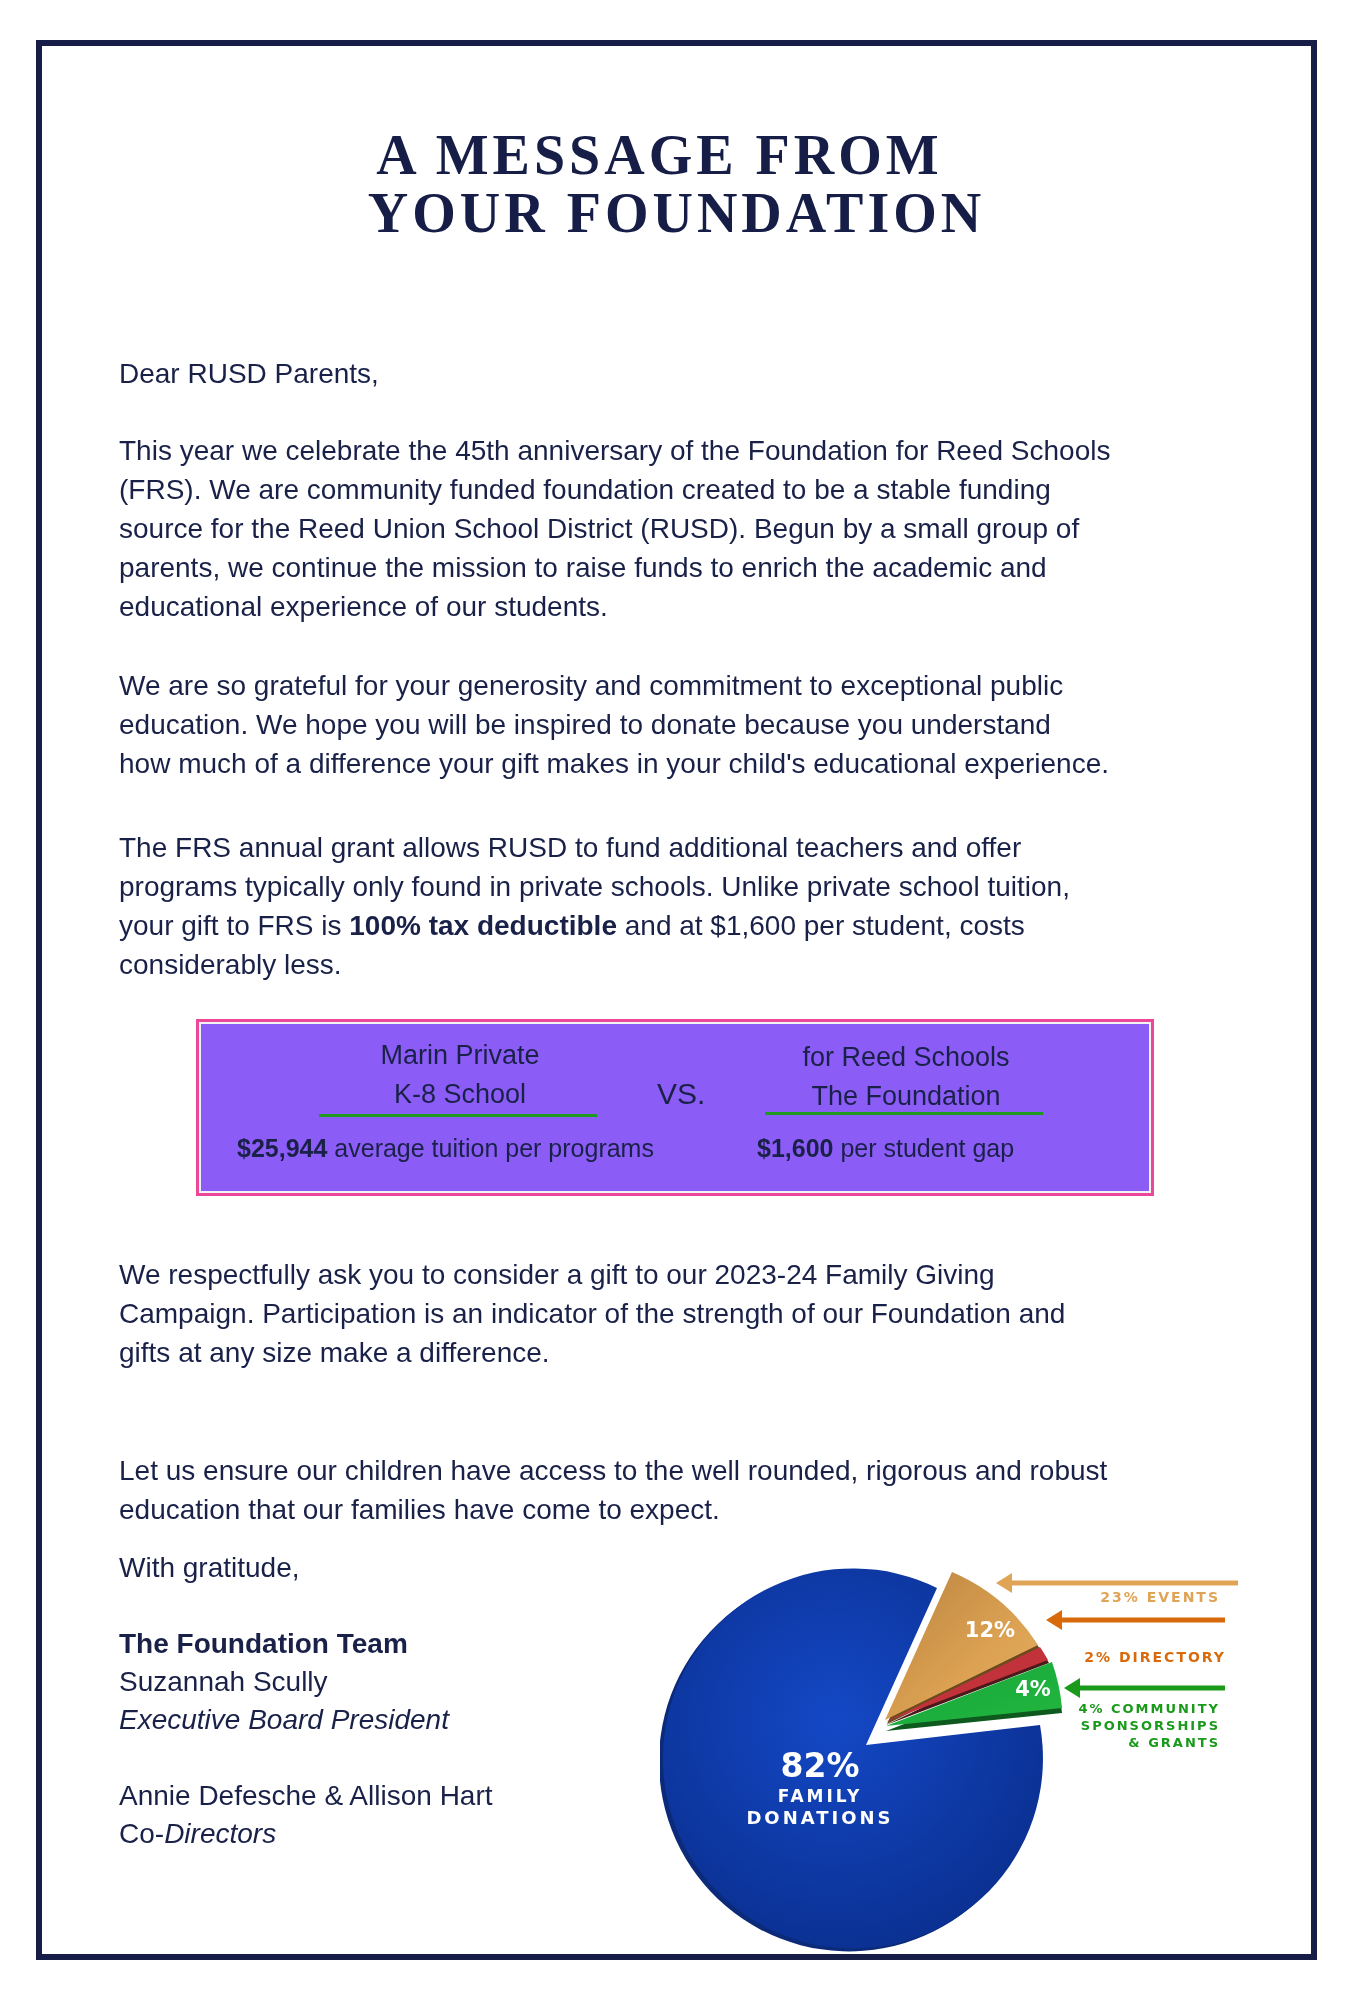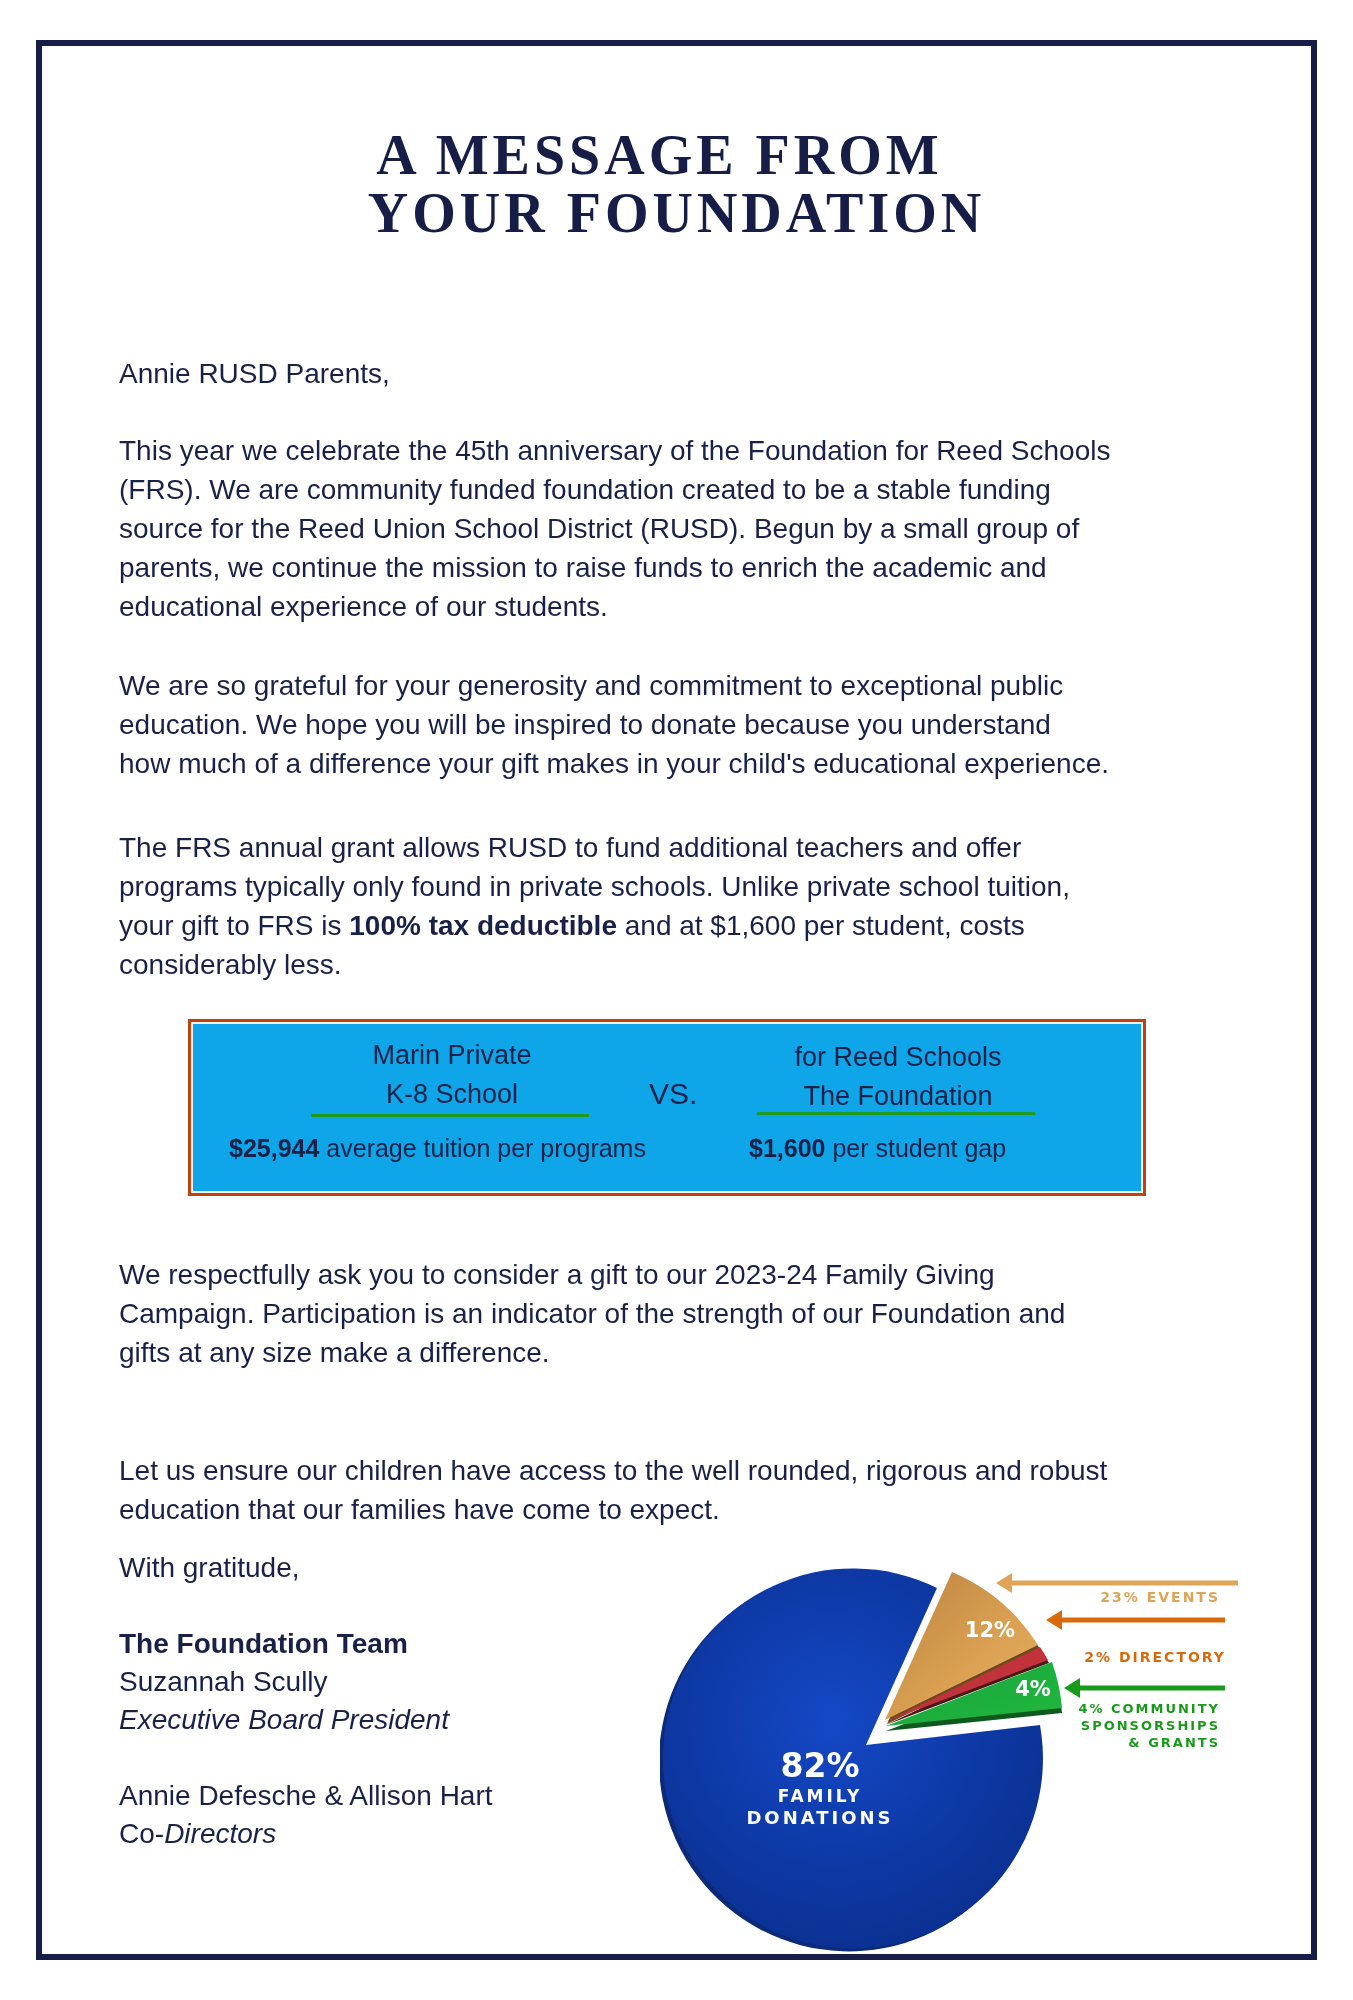--- a/index.html
+++ b/index.html
@@ -20,22 +20,22 @@
   #p2 { top: 666px; }
   #p3 { top: 828px; }
   #p4 { top: 1255px; }
   #p5 { top: 1411px; margin-top: 40px; }
   #closing { top: 1548px; }
   #sig { top: 1625px; font-size: 28px; line-height: 38px; }
   #sig .bold { font-weight: bold; }
   #sig .ital { font-style: italic; }
   #sig .gap { height: 38px; }
 
-  .compare { position: absolute; left: 188px; top: 1019px; width: 952px; height: 171px;
-             border: 3px solid #c2410c; background: #0ea5e9; box-shadow: inset 0 0 0 2px #f3f3f3; }
+  .compare { position: absolute; left: 196px; top: 1019px; width: 952px; height: 171px;
+             border: 3px solid #ec4899; background: #8b5cf6; box-shadow: inset 0 0 0 2px #f3f3f3; }
   .cmp-col { position: absolute; text-align: center; font-size: 27px; line-height: 39px; color: #1a2148; }
   .cmp-left { left: 122px; width: 278px; top: 14px; }
   .cmp-right { left: 568px; width: 278px; top: 16px; }
   .underline { position: absolute; height: 3px; background: #1e9a1e; }
   .ul-left { left: 120px; width: 278px; top: 92px; }
   .ul-right { left: 566px; width: 278px; top: 90px; }
   .vs { position: absolute; left: 458px; top: 55px; font-size: 30px; color: #1a2148; }
   .cmp-stat { position: absolute; top: 108px; font-size: 25px; line-height: 36px; color: #1a2148; white-space: nowrap; }
   .stat-left { left: 38px; }
   .stat-right { left: 558px; }
@@ -49,21 +49,21 @@
 <body>
 
 <div class="frame"></div>
 
 <div class="title">
   <div class="t1">A MESSAGE FROM </div>
   <div>YOUR FOUNDATION</div>
 </div>
 
 <div class="body-text" id="greeting">
-  <p>Annie RUSD Parents,</p>
+  <p>Dear RUSD Parents,</p>
 </div>
 
 <div class="body-text" id="p1">
   <p>This year we celebrate the 45th anniversary of the Foundation for Reed Schools
 (FRS).  We are  community funded foundation created to be a stable funding
 source for the Reed Union School District (RUSD).  Begun by a small group of
 parents, we continue the mission to raise funds to enrich the academic and
 educational experience of our students.</p>
 </div>
 

